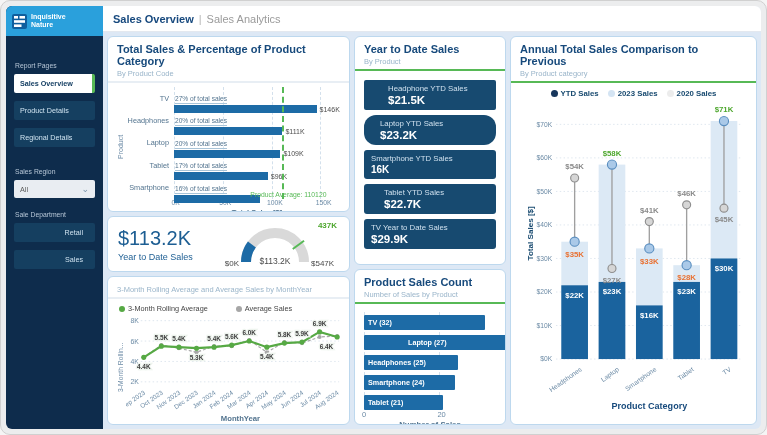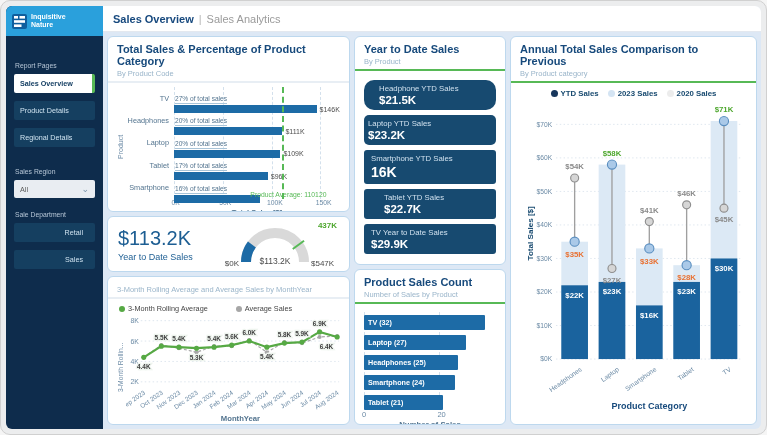--- a/index.html
+++ b/index.html
@@ -271,31 +271,31 @@
           </div>
         </div>
       </div>
 
       <div class="col2">
         <div class="card" style="height:229px">
           <div class="card-title">Year to Date Sales</div>
           <div class="card-sub">By Product</div>
           <div class="rule green"></div>
           <div id="ytd-tiles">
-                <div style="background: rgb(23, 74, 112); border-radius: 10px; padding: 4px 15px; margin-top: 5px;">
+                <div style="background: rgb(23, 74, 112); border-radius: 2px; padding: 4px 24px; margin-top: 5px;">
                   <div style="font-size: 7.8px; color: rgb(207, 224, 238);">Headphone YTD Sales</div>
                   <div style="font-size: 11.5px; font-weight: bold; color: rgb(255, 255, 255); margin-top: 1px;">$21.5K</div>
                 </div>
-                <div style="background: rgb(23, 74, 112); border-radius: 5px; padding: 4px 4px; margin-top: 5px;">
+                <div style="background: rgb(23, 74, 112); border-radius: 12px; padding: 4px 16px; margin-top: 5px;">
                   <div style="font-size: 7.8px; color: rgb(207, 224, 238);">Laptop YTD Sales</div>
                   <div style="font-size: 11.5px; font-weight: bold; color: rgb(255, 255, 255); margin-top: 1px;">$23.2K</div>
                 </div>
                 <div style="background: rgb(23, 74, 112); border-radius: 3px; padding: 4px 7px; margin-top: 5px;">
                   <div style="font-size: 7.8px; color: rgb(207, 224, 238);">Smartphone YTD Sales</div>
-                  <div style="font-size: 14px; font-weight: bold; color: rgb(255, 255, 255); margin-top: 1px;">16K</div>
+                  <div style="font-size: 10px; font-weight: bold; color: rgb(255, 255, 255); margin-top: 1px;">16K</div>
                 </div>
                 <div style="background: rgb(23, 74, 112); border-radius: 3px; padding: 4px 20px; margin-top: 5px;">
                   <div style="font-size: 7.8px; color: rgb(207, 224, 238);">Tablet YTD Sales</div>
                   <div style="font-size: 11.5px; font-weight: bold; color: rgb(255, 255, 255); margin-top: 1px;">$22.7K</div>
                 </div>
                 <div style="background: rgb(23, 74, 112); border-radius: 3px; padding: 4px 7px; margin-top: 5px;">
                   <div style="font-size: 7.8px; color: rgb(207, 224, 238);">TV Year to Date Sales</div>
                   <div style="font-size: 11.5px; font-weight: bold; color: rgb(255, 255, 255); margin-top: 1px;">$29.9K</div>
                 </div>
               </div>
@@ -305,21 +305,21 @@
           <div class="card-title">Product Sales Count</div>
           <div class="card-sub">Number of Sales by Product</div>
           <div class="rule green"></div>
           <div class="cnt-plot" id="cnt-plot">
                 <div class="vgrid" style="left: 0%;"></div>
                 <div class="vgrid" style="left: 57.1429%;"></div>
                 <div class="cnt-bars">
                   <div class="cnt-bar" style="width: 91.4286%;">
                     <span>TV (32)</span>
                   </div>
-                  <div class="cnt-bar" style="width: 77.1429%;">
+                  <div class="cnt-bar" style="width: 77.1429%; padding-left: 40px;">
                     <span>Laptop (27)</span>
                   </div>
                   <div class="cnt-bar" style="width: 71.4286%;">
                     <span>Headphones (25)</span>
                   </div>
                   <div class="cnt-bar" style="width: 68.5714%;">
                     <span>Smartphone (24)</span>
                   </div>
                   <div class="cnt-bar" style="width: 60%;">
                     <span>Tablet (21)</span>

